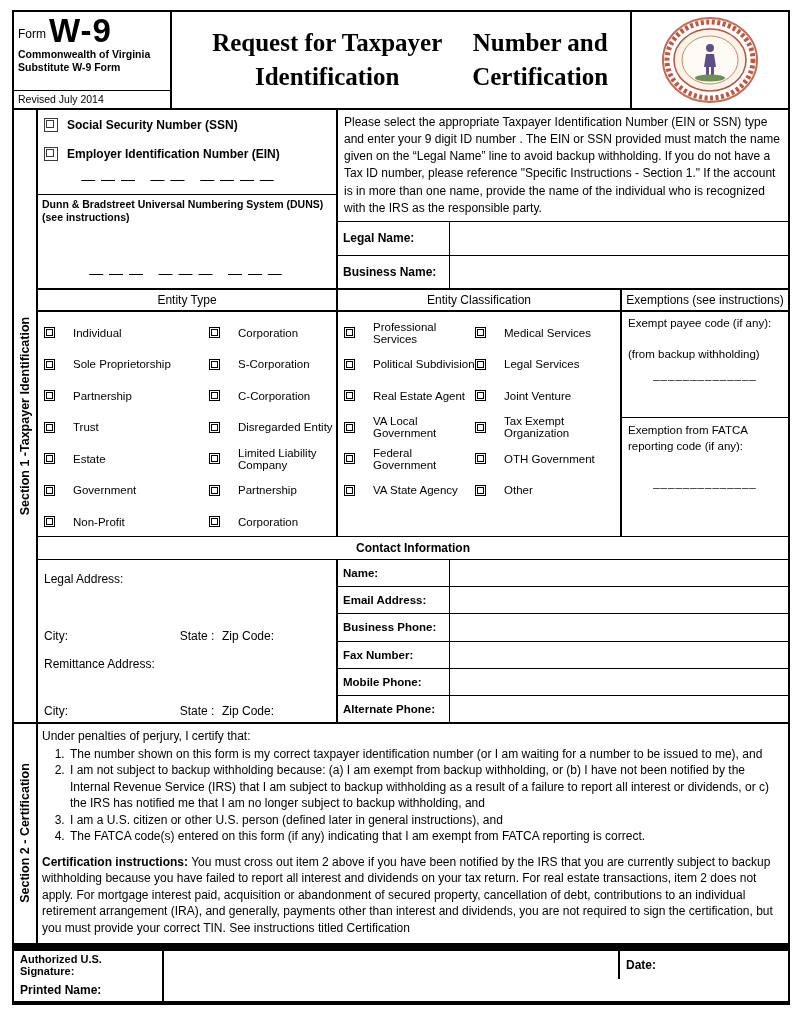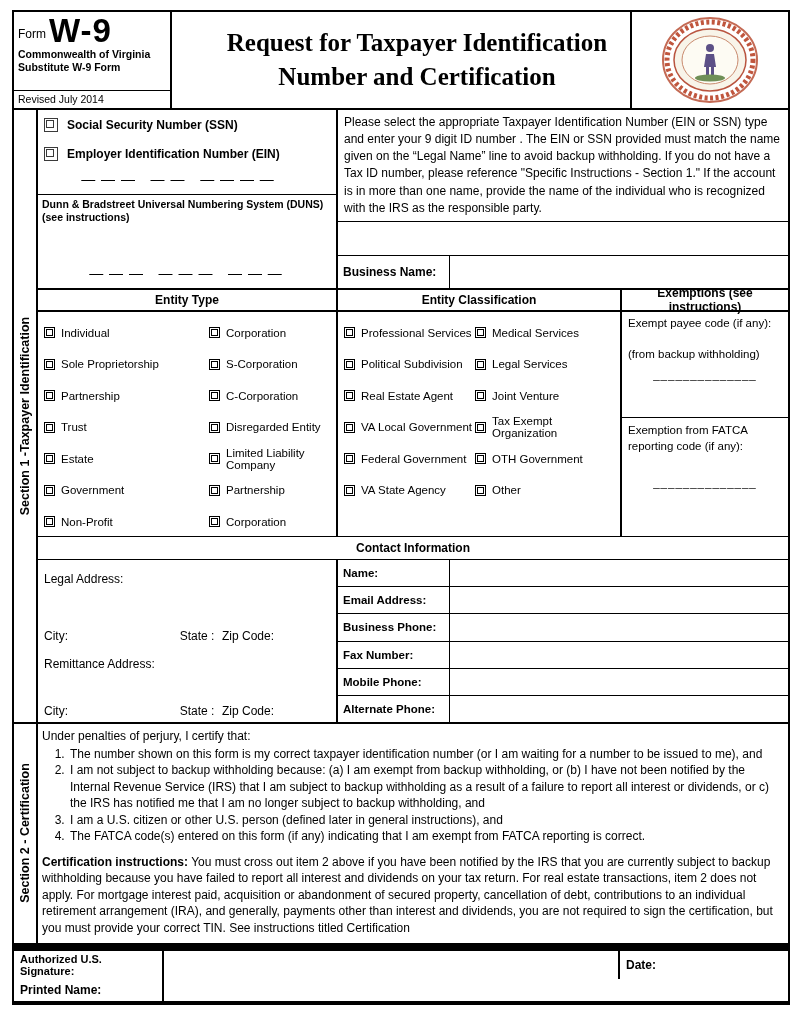--- a/index.html
+++ b/index.html
@@ -15,21 +15,21 @@
   
   .header-row { display: flex; border-bottom: 2px solid #000; height: 98px; }
   .hdr-left { width: 158px; border-right: 2px solid #000; display: flex; flex-direction: column; }
   .form-line { display: flex; align-items: flex-end; gap: 3px; padding: 2px 4px 0 4px; }
   .form-word { font-size: 12px; padding-bottom: 6px; }
   .w9 { font-size: 33px; font-weight: bold; letter-spacing: 1px; line-height: 1; }
   .org { font-size: 10.5px; font-weight: bold; line-height: 1.25; padding: 1px 4px 2px 4px; flex: 1; }
   .revised { border-top: 1px solid #000; font-size: 10.5px; padding: 2px 4px 3px 4px; }
   .hdr-title {
     flex: 1; border-right: 2px solid #000;
-    display: flex; flex-direction: column; justify-content: center; align-items: center;
+    display: flex; flex-direction: row; justify-content: center; align-items: center;
     font-family: "Liberation Serif", serif; font-weight: bold;
     font-size: 25px; line-height: 1.35; text-align: center; margin-left: 32px;
   }
   .hdr-seal { width: 156px; display: flex; align-items: center; justify-content: center; }
 
   
   .section { display: flex; border-bottom: 2px solid #000; }
   .vlabel { width: 24px; border-right: 2px solid #000; position: relative; flex: none; }
   .vlabel span {
     position: absolute; left: 50%; top: 50%;
@@ -49,28 +49,28 @@
   .duns-label { font-weight: bold; font-size: 10.5px; line-height: 1.3; }
   .tin-right { flex: 1; display: flex; flex-direction: column; min-width: 0; border-radius: 12px; }
   .instructions { height: 112px; border-bottom: 1px solid #000; padding: 4px 6px; font-size: 12px; line-height: 1.43; }
   .name-row { display: flex; flex: 1; border-bottom: 1px solid #000; }
   .name-row:last-child { border-bottom: none; }
   .name-lbl { width: 112px; border-right: 1px solid #000; display: flex; align-items: center; padding: 0 5px; font-weight: bold; font-size: 12px; flex: none; }
   .name-val { flex: 1; }
 
   
   .entity-row { display: flex; height: 247px; border-bottom: 1px solid #000; }
-  .col-hdr { height: 22px; border-bottom: 2px solid #000; display: flex; align-items: center; justify-content: center; font-weight: bold; font-size: 12px; text-align: center; flex: none; }
+  .col-hdr { height: 22px; border-bottom: 2px solid #000; display: flex; align-items: center; justify-content: center; font-weight: normal; font-size: 12px; text-align: center; flex: none; }
   .etype { width: 300px; border-right: 2px solid #000; display: flex; flex-direction: column; flex: none; }
   .eclass { width: 284px; border-right: 2px solid #000; display: flex; flex-direction: column; flex: none; }
   .exempt { flex: 1; display: flex; flex-direction: column; min-width: 0; }
   .chk-grid { flex: 1; display: grid; grid-auto-rows: 31.5px; align-content: start; align-items: center; padding: 5px 2px 2px 6px; }
   .etype .chk-grid { grid-template-columns: 165px 1fr; }
   .eclass .chk-grid { grid-template-columns: 131px 1fr; }
-  .chk-item { display: flex; align-items: center; gap: 6px; font-size: 11.5px; }
+  .chk-item { display: flex; align-items: center; gap: 18px; font-size: 11.5px; }
   .chk { position: relative; width: 11px; height: 11px; border: 1px solid #000; background: #fff; flex: none; }
   .chk::after { content: ""; position: absolute; left: 1px; top: 1px; width: 5px; height: 5px; border: 1px solid #000; }
   .chk.big { width: 14px; height: 14px; border: 1.5px solid #3a3a3a; }
   .chk.big::after { width: 6px; height: 6px; border-color: #3a3a3a; }
 
   .ex-top { height: 106px; border-bottom: 1px solid #000; padding: 4px 6px; font-size: 11.5px; line-height: 1.35; display: flex; flex-direction: column; }
   .ex-note { margin-top: 15px; }
   .ex-blank { margin-top: 6px; text-align: center; white-space: pre; letter-spacing: 1px; }
   .ex-bottom { flex: 1; padding: 5px 6px; font-size: 11.5px; line-height: 1.35; display: flex; flex-direction: column; }
   .ex-bottom .ex-blank { margin-top: 22px; }
@@ -165,20 +165,21 @@
               <div class="tin-blanks">— — —   — —   — — — —</div>
             </div>
             <div class="duns-box">
               <div class="duns-label">Dunn &amp; Bradstreet Universal Numbering System (DUNS) (see instructions)</div>
               <div class="tin-blanks">— — —   — — —   — — —</div>
             </div>
           </div>
           <div class="tin-right">
             <div class="instructions">Please select the appropriate Taxpayer Identification Number (EIN or SSN) type and enter your 9 digit ID number . The EIN or SSN provided must match the name given on the “Legal Name” line to avoid backup withholding. If you do not have a Tax ID number, please reference "Specific Instructions - Section 1." If the account is in more than one name, provide the name of the individual who is recognized with the IRS as the responsible party.</div>
             <div class="name-row">
+              <div class="name-lbl">Legal Name:</div>
               <div class="name-val"></div>
             </div>
             <div class="name-row">
               <div class="name-lbl">Business Name:</div>
               <div class="name-val"></div>
             </div>
           </div>
         </div>
 
         <div class="entity-row">

